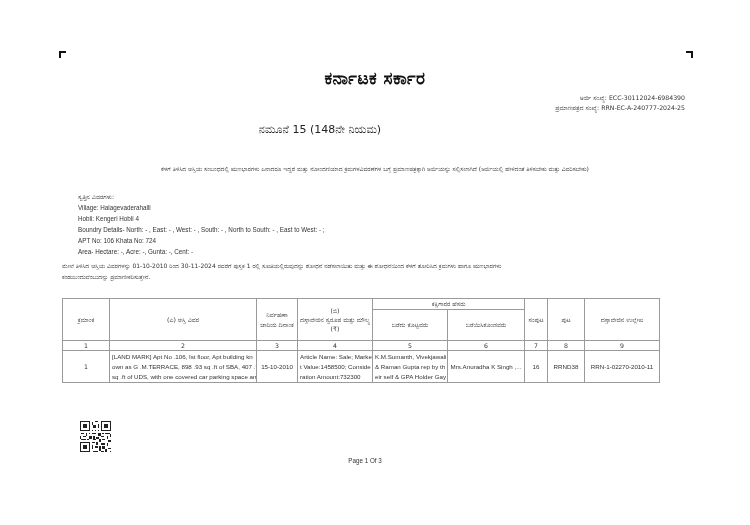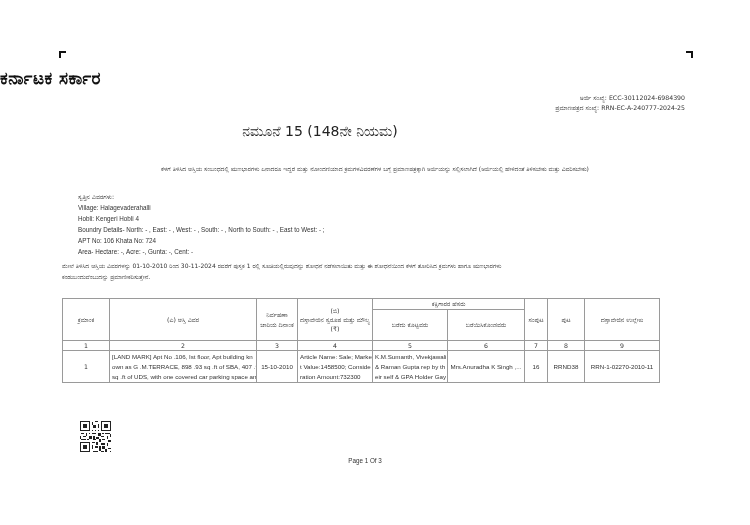--- a/index.html
+++ b/index.html
@@ -1,24 +1,24 @@
 <!DOCTYPE html>
 <html><head>
 <meta charset="utf-8">
 <style>
   html, body { margin:0; padding:0; background:#ffffff; }
   body { width:750px; height:525px; position:relative; overflow:hidden;
          font-family:"DejaVu Sans","Liberation Sans",sans-serif; color:#222; }
   .corner { position:absolute; width:5px; height:5px; }
   .corner.tl { left:59px; top:51px; border-left:2px solid #111; border-top:2px solid #111; }
   .corner.tr { left:686px; top:51px; border-right:2px solid #111; border-top:2px solid #111; }
-  .title { position:absolute; left:0; width:750px; top:68px; 
+  .title { position:absolute; left:0; width:750px; top:68px; text-align:center;
            font-size:17px; font-weight:bold; color:#111; letter-spacing:0.5px; }
   .refs { position:absolute; right:65px; top:93px; text-align:right; font-size:6.2px; line-height:10px; color:#333; }
-  .form-title { position:absolute; left:0; width:640px; top:123px; text-align:center; font-size:14px; color:#222; }
+  .form-title { position:absolute; left:0; width:640px; top:123px; text-align:center; font-size:11px; color:#222; }
   .intro { position:absolute; left:0; width:750px; top:165px; text-align:center; font-size:6px; color:#333; }
   .details { position:absolute; left:78px; top:191px; font-size:6.3px; line-height:11px; color:#333;
              font-family:"Liberation Sans",sans-serif; }
   .details .hdr { font-family:"DejaVu Sans",sans-serif; }
   .cert { position:absolute; left:62px; top:260px; font-size:6px; line-height:11px; color:#333; width:600px; }
   table.entries { position:absolute; left:62px; top:298px; border-collapse:collapse;
                   font-size:6.2px; color:#333; }
   table.entries td, table.entries th { border:1px solid #9a9a9a; padding:0 2px; font-weight:normal; text-align:center; vertical-align:middle; }
   .colnum td { height:9px; }
   .datarow td { height:31px; }

